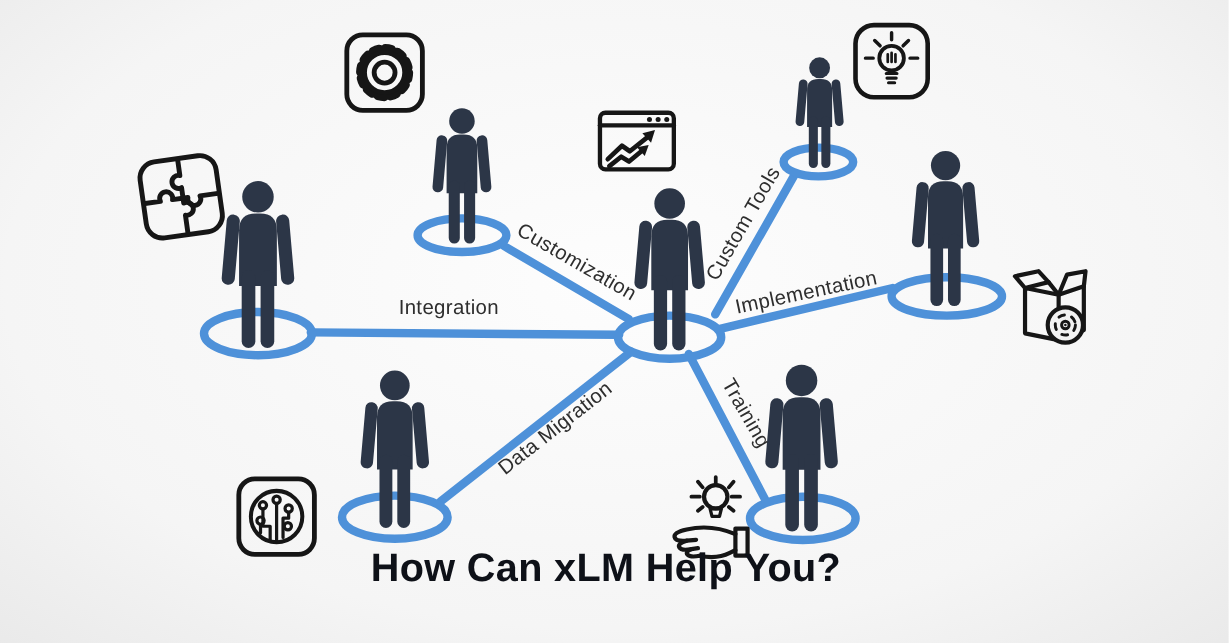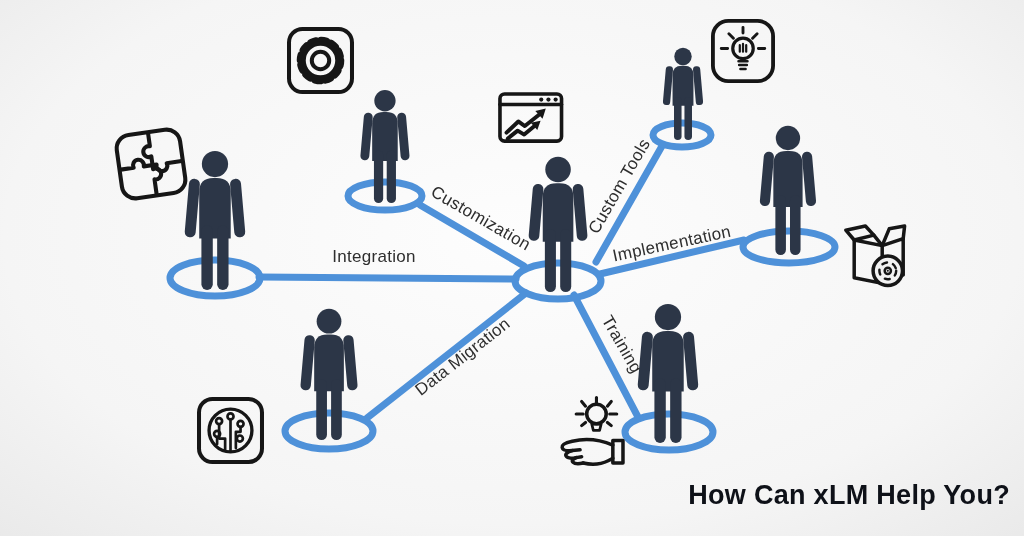--- a/index.html
+++ b/index.html
@@ -14,22 +14,22 @@
   .conn  { stroke:#4e91d9; stroke-width:7; stroke-linecap:round; fill:none; }
   .ring  { stroke:#4e91d9; stroke-width:7; fill:none; }
   .person-fill { fill:#2c3647; }
   .conn-label {
     font-family:"Liberation Sans", sans-serif;
     font-size:17px; font-weight:500; fill:#2e2e2e; letter-spacing:0.3px;
   }
   .ic   { stroke:#161616; fill:none; stroke-linecap:round; stroke-linejoin:round; }
   .icf  { fill:#161616; stroke:none; }
   .page-title {
-    position:absolute; left:0; top:480px; width:1010px; text-align:right;
-    font-size:27px; font-weight:bold; color:#0e1118; letter-spacing:0.3px;
+    position:absolute; left:0; top:454px; width:1010px; text-align:center;
+    font-size:33px; font-weight:bold; color:#0e1118; letter-spacing:0.3px;
   }
 </style>
 </head>
 <body>
 
 <div class="stage">
   <svg class="diagram-svg" width="1024" height="536" viewBox="0 0 1024 536">
 
     <defs>
       <g id="person-shape">

